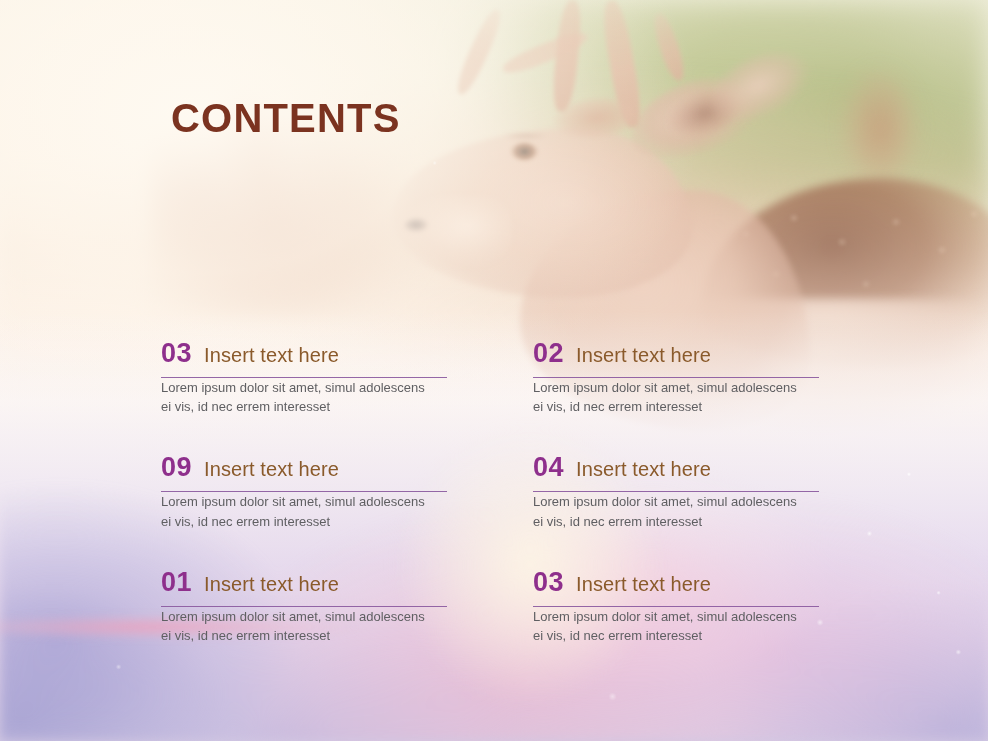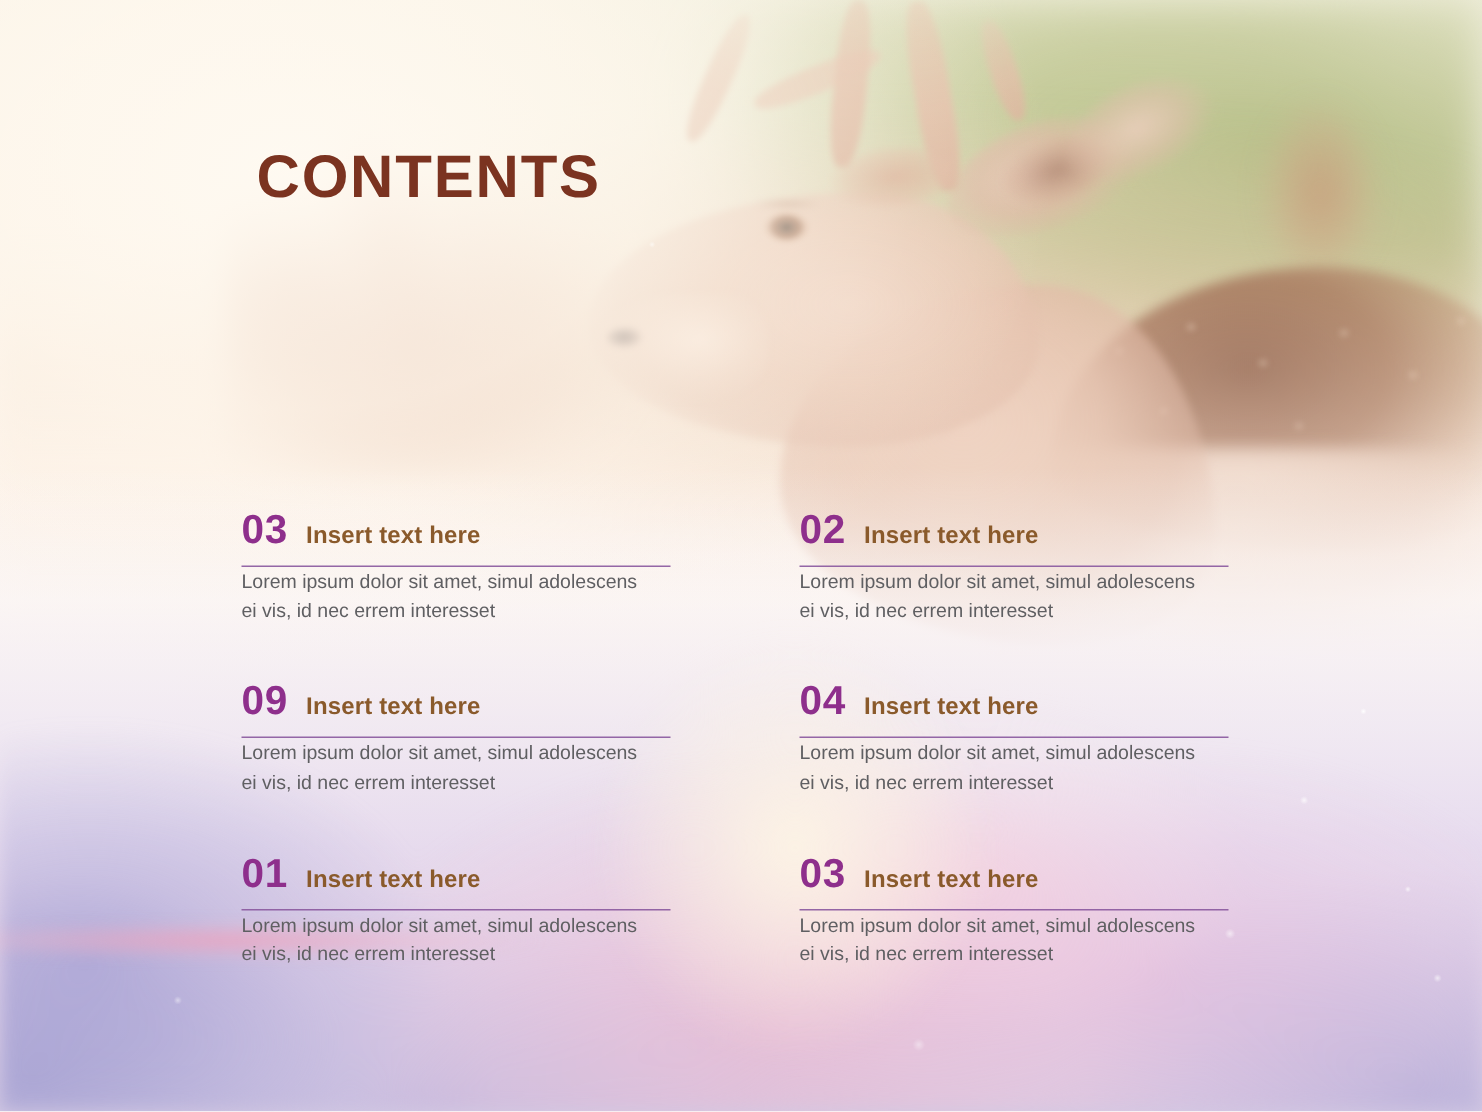--- a/index.html
+++ b/index.html
@@ -264,22 +264,22 @@
     padding-bottom:4px;
   }
   .item-number {
     font-size:27px;
     font-weight:bold;
     color:#8e2f8c;
     letter-spacing:0.5px;
     line-height:1;
   }
   .item-heading {
-    font-size:16px;
-    font-weight:bold;
+    font-size:20px;
+    font-weight:normal;
     color:#8a5a2b;
     line-height:1;
     letter-spacing:0.1px;
     text-align:right;
   }
   .item-rule {
     height:0;
     border-top:1.4px solid #8b5aa0;
     width:286px;
     margin-top:6px;

